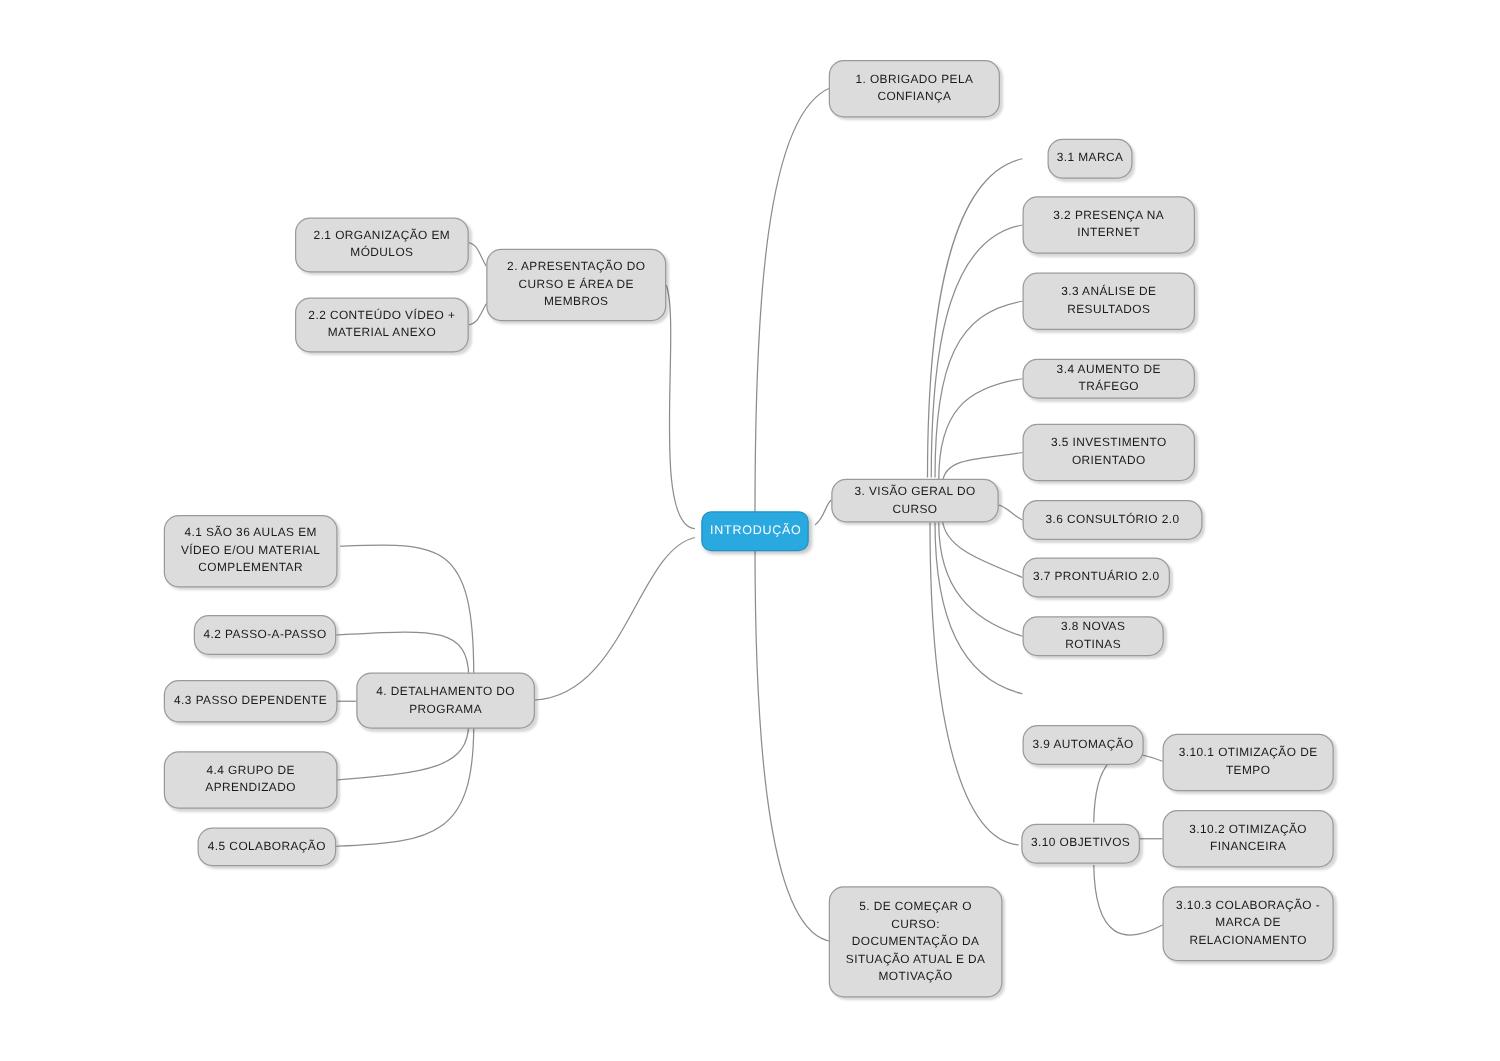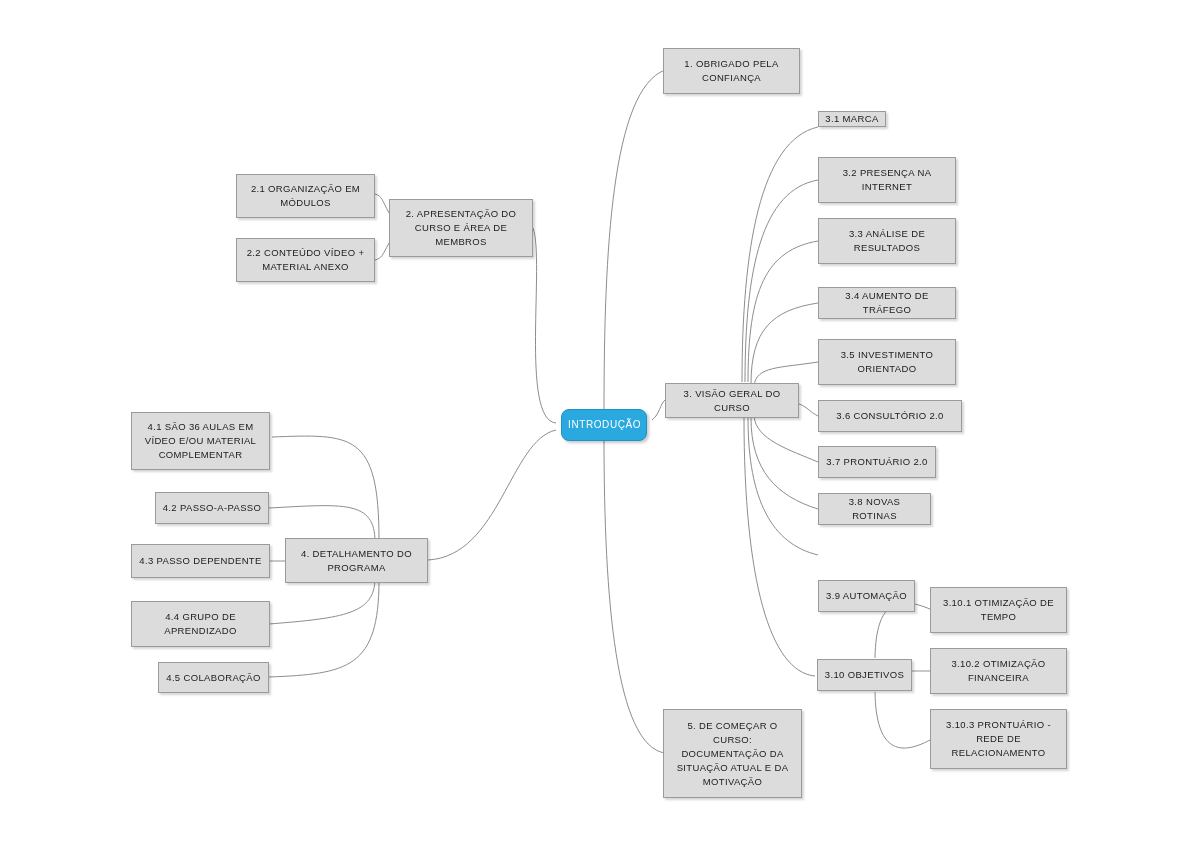--- a/index.html
+++ b/index.html
@@ -31,21 +31,21 @@
     stroke: #8d8d8d;
     stroke-width: 1;
   }
   .node {
     position: absolute;
     box-sizing: border-box;
     display: flex;
     align-items: center;
     justify-content: center;
     text-align: center;
-    border-radius: 0;
+    border-radius: 12px;
     background: #dcdcdc;
     border: 1px solid #9a9a9a;
     color: #1a1a1a;
     font-size: 9.5px;
     line-height: 14px;
     letter-spacing: 0.35px;
     padding: 3px 6px;
     box-shadow: 2px 2px 2px rgba(0,0,0,0.16);
     z-index: 2;
   }
@@ -121,21 +121,21 @@
     <span class="label">2.1 ORGANIZAÇÃO  EM MÓDULOS</span>
   </div>
   <div class="node" style="left:236px; top:238px; width:139px; height:44px;">
     <span class="label">2.2 CONTEÚDO VÍDEO + MATERIAL ANEXO</span>
   </div>
 
   <div class="node" style="left:665px; top:383px; width:134px; height:35px;">
     <span class="label">3. VISÃO GERAL DO CURSO</span>
   </div>
 
-  <div class="node" style="left:818px; top:111px; width:68px; height:16px;">
+  <div class="node" style="left:838px; top:111px; width:68px; height:32px;">
     <span class="label">3.1  MARCA</span>
   </div>
   <div class="node" style="left:818px; top:157px; width:138px; height:46px;">
     <span class="label">3.2 PRESENÇA NA INTERNET</span>
   </div>
   <div class="node" style="left:818px; top:218px; width:138px; height:46px;">
     <span class="label">3.3 ANÁLISE DE RESULTADOS</span>
   </div>
   <div class="node" style="left:818px; top:287px; width:138px; height:32px;">
     <span class="label">3.4 AUMENTO DE TRÁFEGO</span>
@@ -159,21 +159,21 @@
     <span class="label">3.10 OBJETIVOS</span>
   </div>
 
   <div class="node" style="left:930px; top:587px; width:137px; height:46px;">
     <span class="label">3.10.1 OTIMIZAÇÃO DE TEMPO</span>
   </div>
   <div class="node" style="left:930px; top:648px; width:137px; height:46px;">
     <span class="label">3.10.2 OTIMIZAÇÃO FINANCEIRA</span>
   </div>
   <div class="node" style="left:930px; top:709px; width:137px; height:60px;">
-    <span class="label">3.10.3 PRONTUÁRIO - REDE DE RELACIONAMENTO</span>
+    <span class="label">3.10.3 COLABORAÇÃO - MARCA DE RELACIONAMENTO</span>
   </div>
 
   <div class="node" style="left:285px; top:538px; width:143px; height:45px;">
     <span class="label">4. DETALHAMENTO DO PROGRAMA</span>
   </div>
   <div class="node" style="left:131px; top:412px; width:139px; height:58px;">
     <span class="label">4.1 SÃO 36 AULAS EM VÍDEO E/OU MATERIAL COMPLEMENTAR</span>
   </div>
   <div class="node" style="left:155px; top:492px; width:114px; height:32px;">
     <span class="label">4.2 PASSO-A-PASSO</span>

